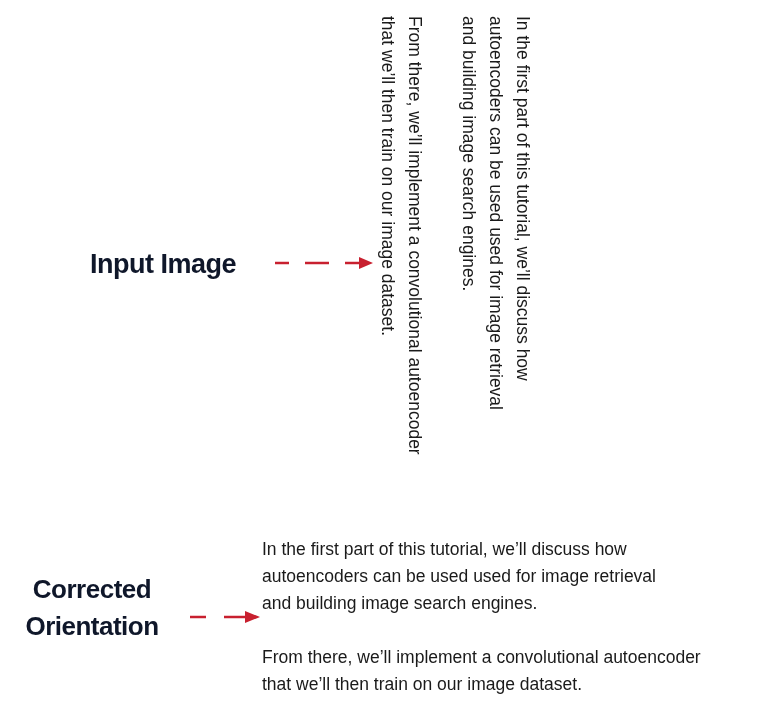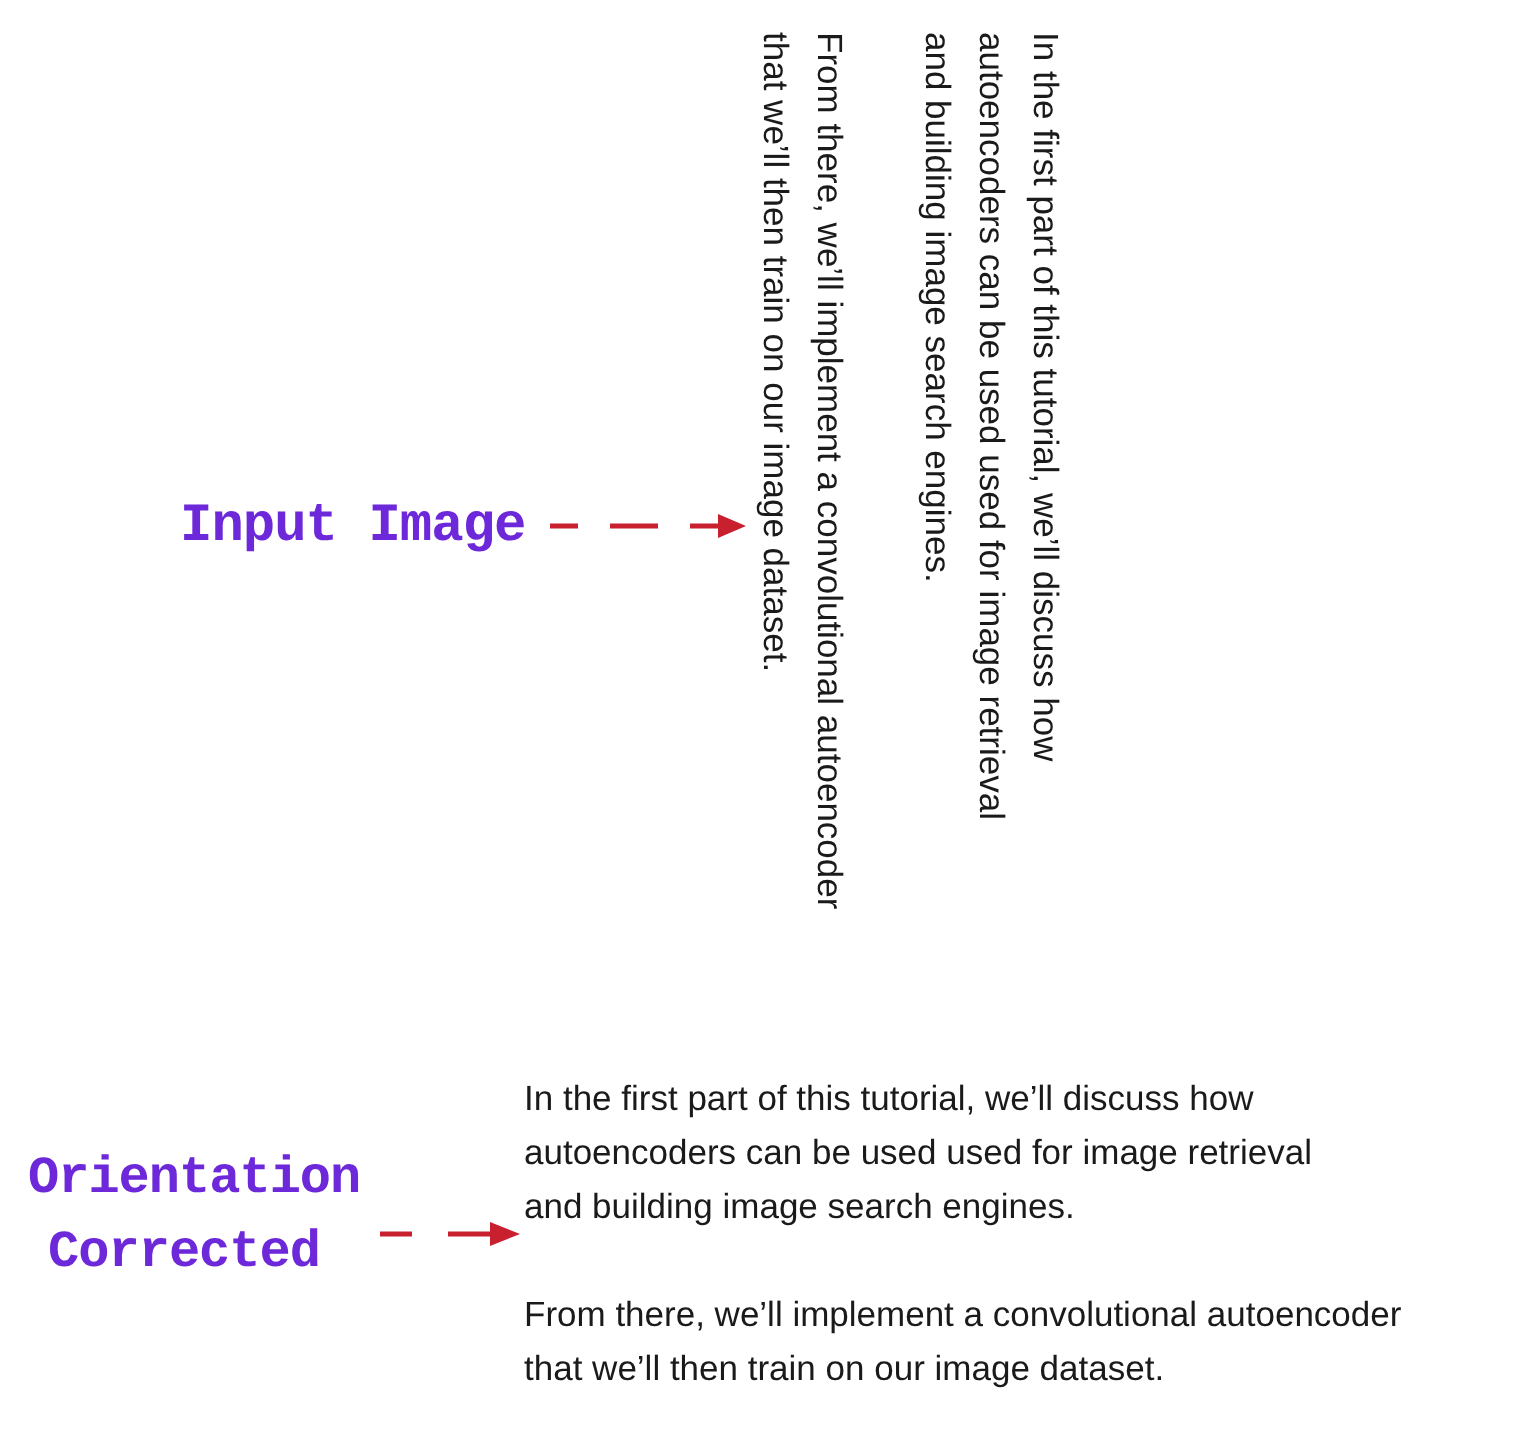--- a/index.html
+++ b/index.html
@@ -9,23 +9,23 @@
     }
     body {
       width: 768px;
       height: 717px;
       position: relative;
       overflow: hidden;
       font-family: "Liberation Sans", sans-serif;
     }
     .label {
       position: absolute;
-      font-family: Liberation Mono, monospace;
+      font-family: Liberation Sans, sans-serif;
       font-weight: bold;
-      color: #6d28d9;
+      color: #0f172a;
       letter-spacing: -0.5px;
       white-space: nowrap;
     }
     #label-input {
       left: 90px;
       top: 245px;
       font-size: 27px;
       line-height: 38px;
     }
     #label-corrected {
@@ -107,22 +107,22 @@
     <span class="line">and building image search engines.</span>
   </p>
   <div class="para-gap"></div>
   <p>
     <span class="line">From there, we’ll implement a convolutional autoencoder</span>
     <span class="line">that we’ll then train on our image dataset.</span>
   </p>
 </div>
 
 <div id="label-corrected" class="label">
+  <div>Corrected</div>
   <div>Orientation</div>
-  <div>Corrected</div>
 </div>
 
 <svg id="arrow-corrected" class="arrow" width="72" height="16" viewBox="0 0 72 16">
   <g stroke="#c8202f" stroke-width="2.5" stroke-linecap="butt">
     <line x1="0" y1="8" x2="16" y2="8"></line>
     <line x1="34" y1="8" x2="58" y2="8"></line>
   </g>
   <polygon points="55,2 70,8 55,14" fill="#c8202f"></polygon>
 </svg>
 

